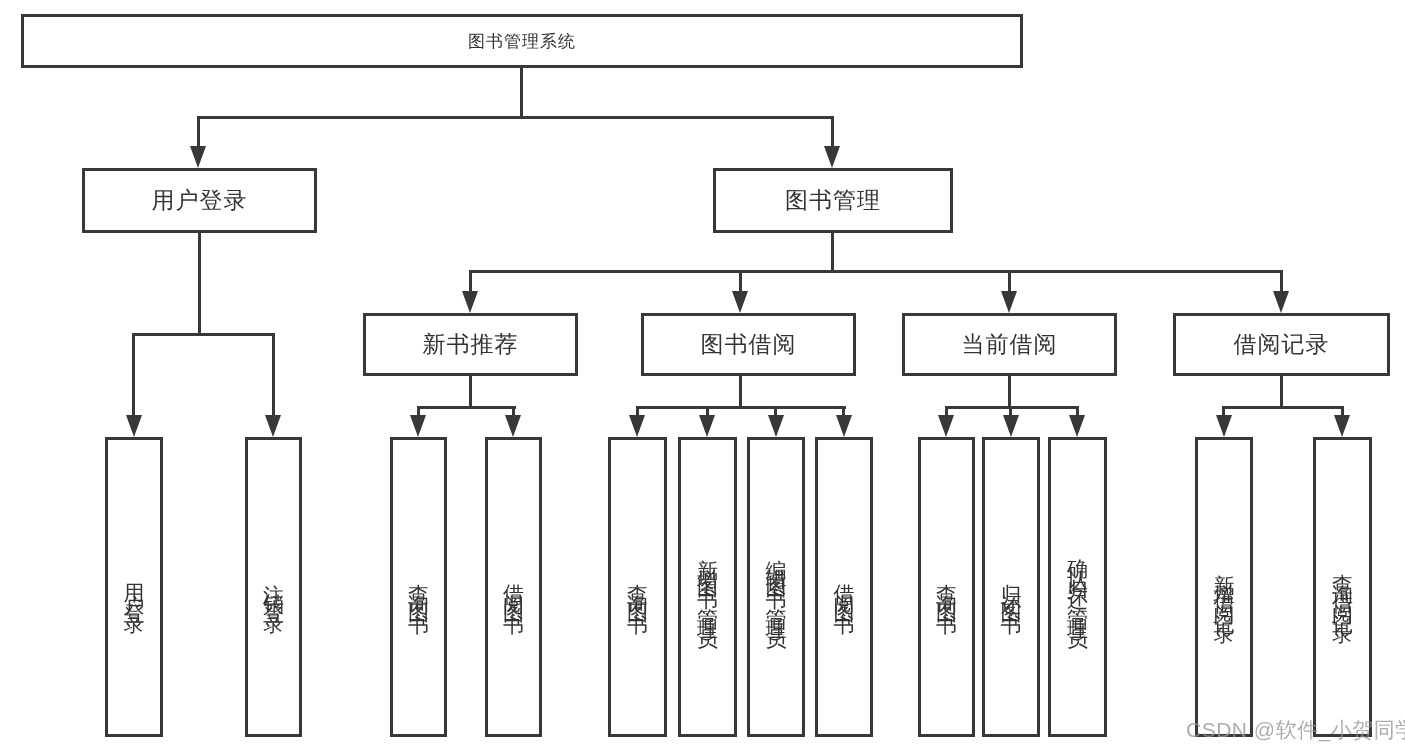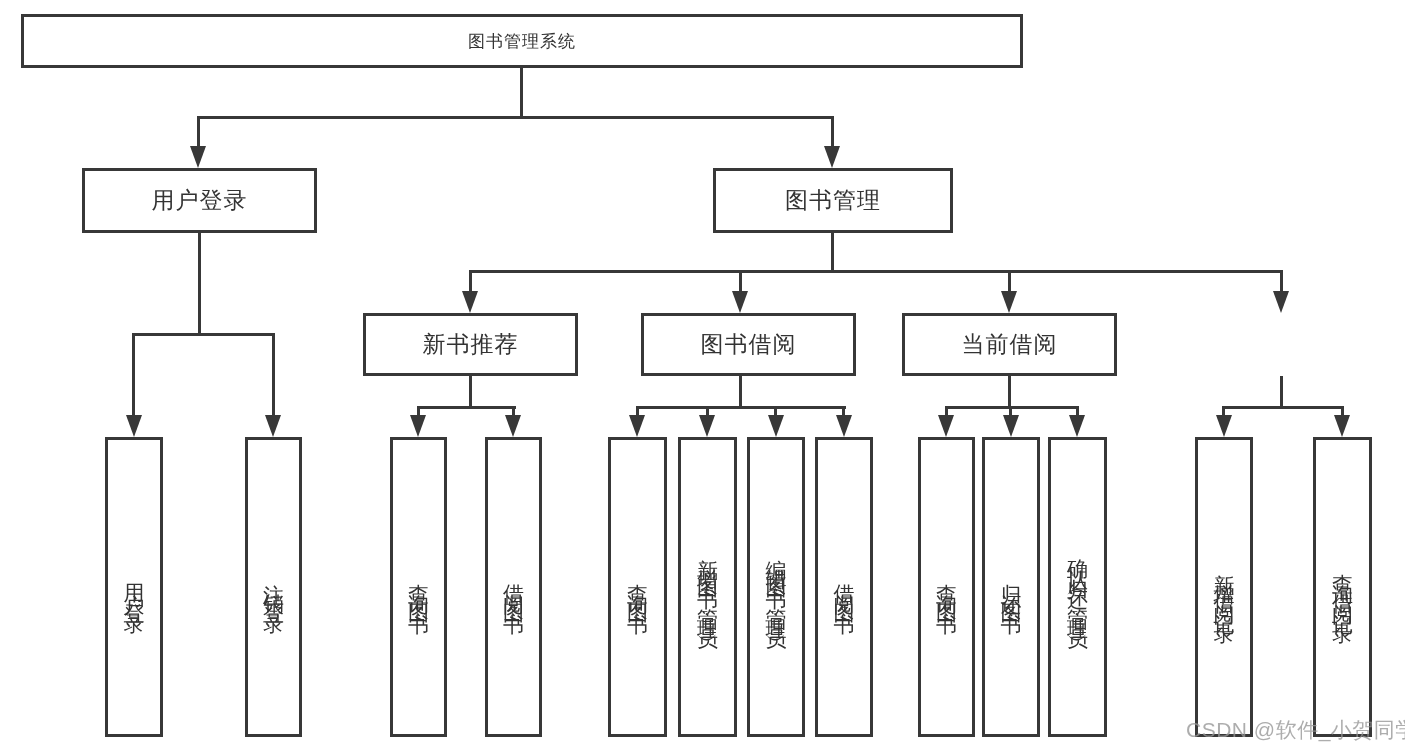--- a/index.html
+++ b/index.html
@@ -67,20 +67,21 @@
 <div id="canvas">
 
   <div class="node root" style="left:21px; top:14px; width:1002px; height:54px;">图书管理系统</div>
 
   <div class="node" style="left:82px; top:168px; width:235px; height:65px;">用户登录</div>
   <div class="node" style="left:713px; top:168px; width:240px; height:65px;">图书管理</div>
 
   <div class="node" style="left:363px; top:313px; width:215px; height:63px;">新书推荐</div>
   <div class="node" style="left:633px; top:313px; width:215px; height:63px;margin-left:8px;">图书借阅</div>
   <div class="node" style="left:902px; top:313px; width:215px; height:63px;">当前借阅</div>
+  <div class="node" style="left:1173px; top:313px; width:217px; height:63px;">借阅记录</div>
 
   <div class="leaf" style="left:105px; top:437px; width:58px; height:300px;">
     <span class="vtext">用户登录</span>
   </div>
   <div class="leaf" style="left:245px; top:437px; width:57px; height:300px;">
     <span class="vtext">注销登录</span>
   </div>
 
   <div class="leaf" style="left:390px; top:437px; width:57px; height:300px;">
     <span class="vtext">查询图书</span>

